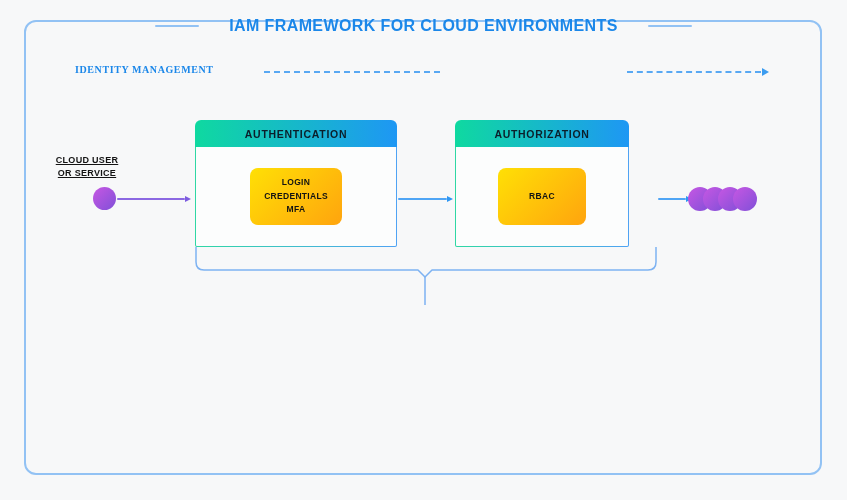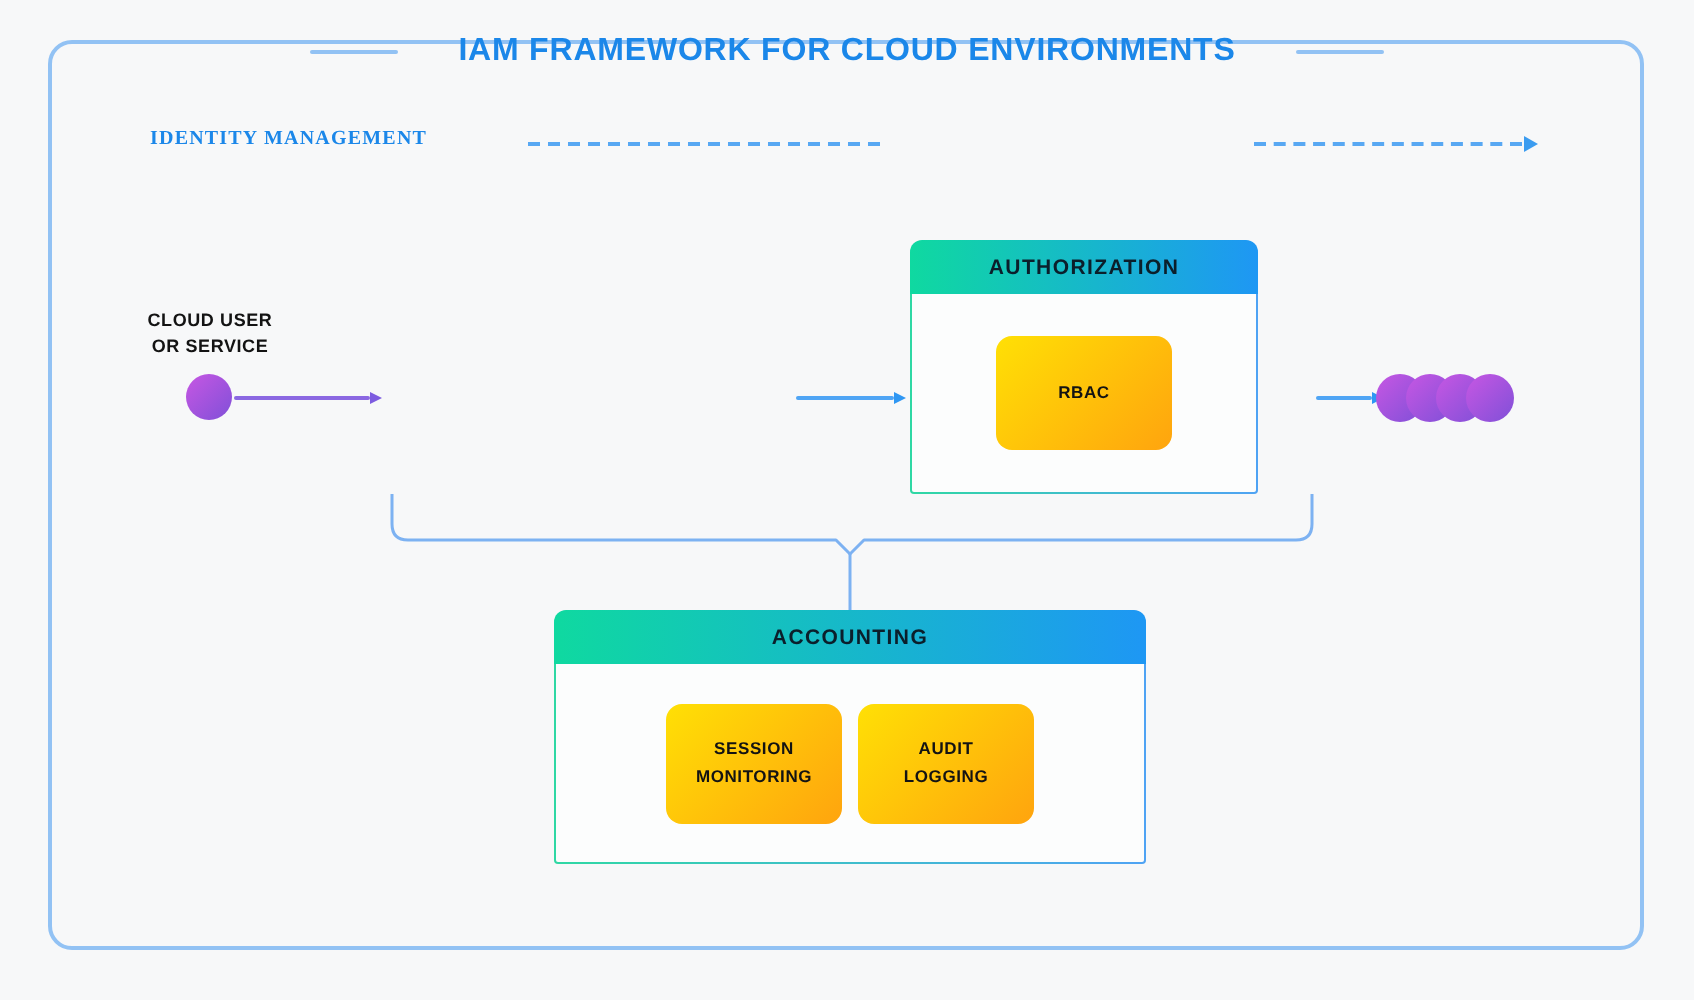--- a/index.html
+++ b/index.html
@@ -87,28 +87,36 @@
     <div class="title-line"></div>
     <div class="title-text">IAM FRAMEWORK FOR CLOUD ENVIRONMENTS</div>
     <div class="title-line"></div>
   </div>
 
   <div class="lane-label" style="left:75px;">IDENTITY MANAGEMENT</div>
   <div class="lane-dash" style="left:264px;width:176px;"></div>
   <div class="lane-dash" style="left:627px;width:134px;"></div>
   <div class="lane-arrowhead" style="left:762px;"></div>
 
-  <div class="endpoint-label" style="left:55px;width:100px;">CLOUD USER
+  <div class="endpoint-label" style="left:37px;width:100px;text-decoration:underline;">CLOUD USER
 OR SERVICE</div>
   <div class="dot" style="left:93px;top:187px;width:23px;height:23px;"></div>
   <div class="h-arrow purple" style="left:117px;top:195px;width:74px;">
     <div class="shaft"></div>
     <div class="head"></div>
   </div>
 
+  <div class="node" style="left:195px;top:120px;width:202px;height:127px;">
+    <div class="node-header">AUTHENTICATION</div>
+    <div class="node-body">
+      <div class="chip" style="width:92px;height:57px;">LOGIN
+CREDENTIALS
+MFA</div>
+    </div>
+  </div>
 
   <div class="h-arrow blue" style="left:398px;top:195px;width:55px;">
     <div class="shaft"></div>
     <div class="head"></div>
   </div>
 
   <div class="node" style="left:455px;top:120px;width:174px;height:127px;">
     <div class="node-header">AUTHORIZATION</div>
     <div class="node-body">
       <div class="chip" style="width:88px;height:57px;">RBAC</div>
@@ -123,23 +131,14 @@
   <div class="dot" style="left:688px;top:187px;width:24px;height:24px;"></div>
   <div class="dot" style="left:703px;top:187px;width:24px;height:24px;"></div>
   <div class="dot" style="left:718px;top:187px;width:24px;height:24px;"></div>
   <div class="dot" style="left:733px;top:187px;width:24px;height:24px;"></div>
 
   <svg class="connector-svg" width="847" height="500" viewBox="0 0 847 500">
     <path d="M196,247 L196,262 Q196,270 204,270 L418,270 L425,277 L432,270 L648,270 Q656,270 656,262 L656,247" fill="none" stroke="#7db2f2" stroke-width="1.5" stroke-linejoin="round"></path>
     <path d="M425,277 L425,305" fill="none" stroke="#7db2f2" stroke-width="1.5"></path>
   </svg>
 
-  <div class="node" style="left:277px;top:305px;width:296px;height:127px;">
-    <div class="node-header">ACCOUNTING</div>
-    <div class="node-body">
-      <div class="chip" style="width:88px;height:60px;">SESSION
-MONITORING</div>
-      <div class="chip" style="width:88px;height:60px;">AUDIT
-LOGGING</div>
-    </div>
-  </div>
 
 </div>
 
 </body></html>

